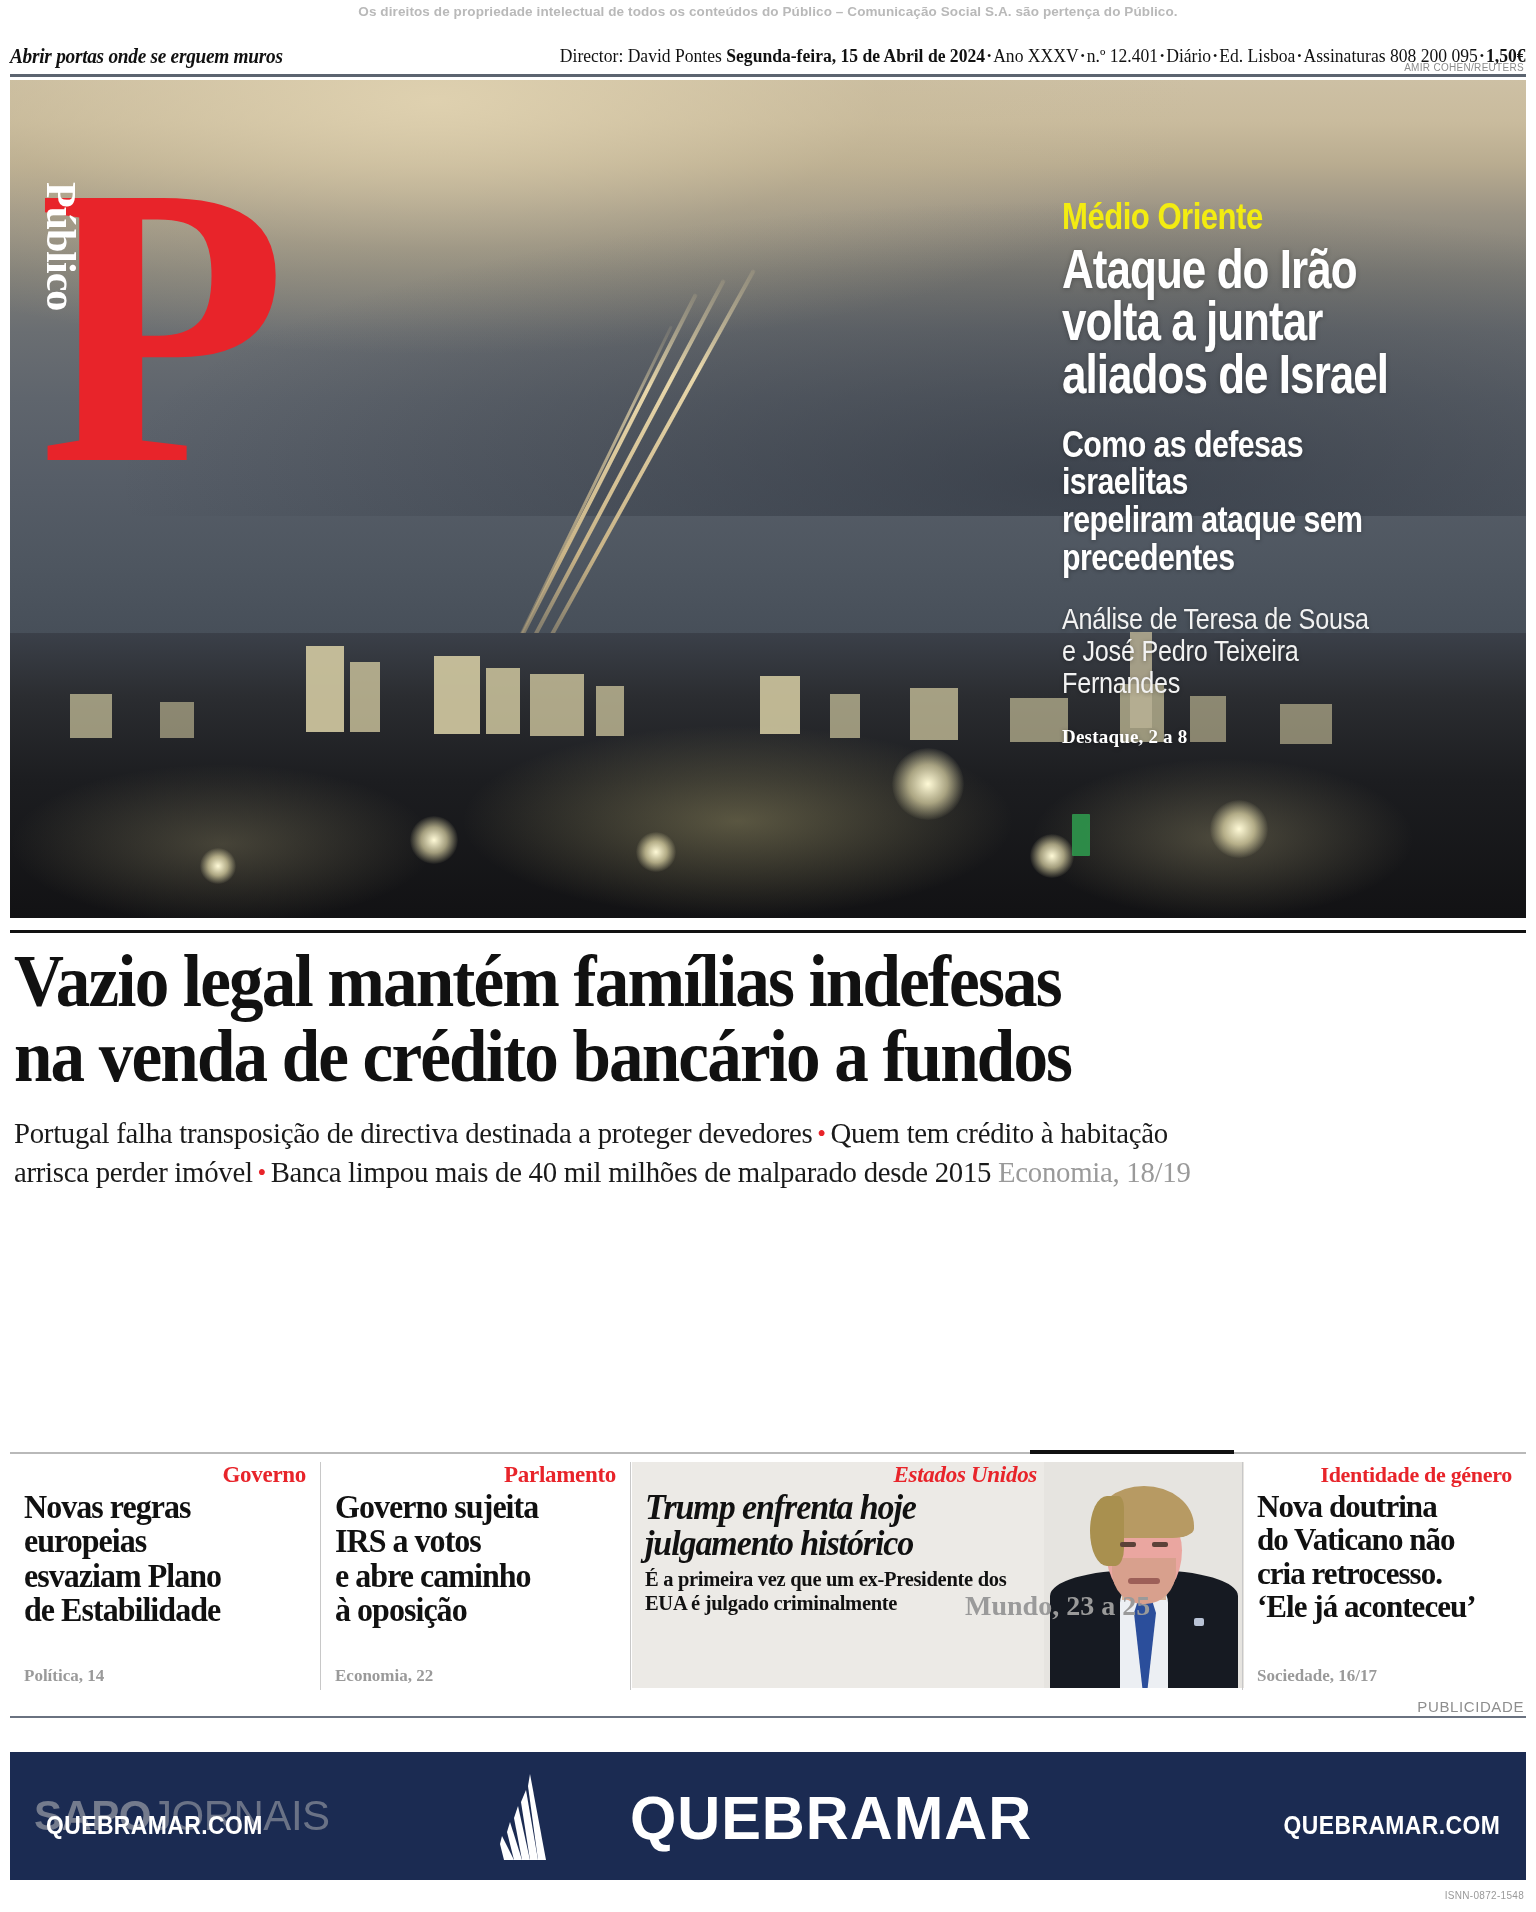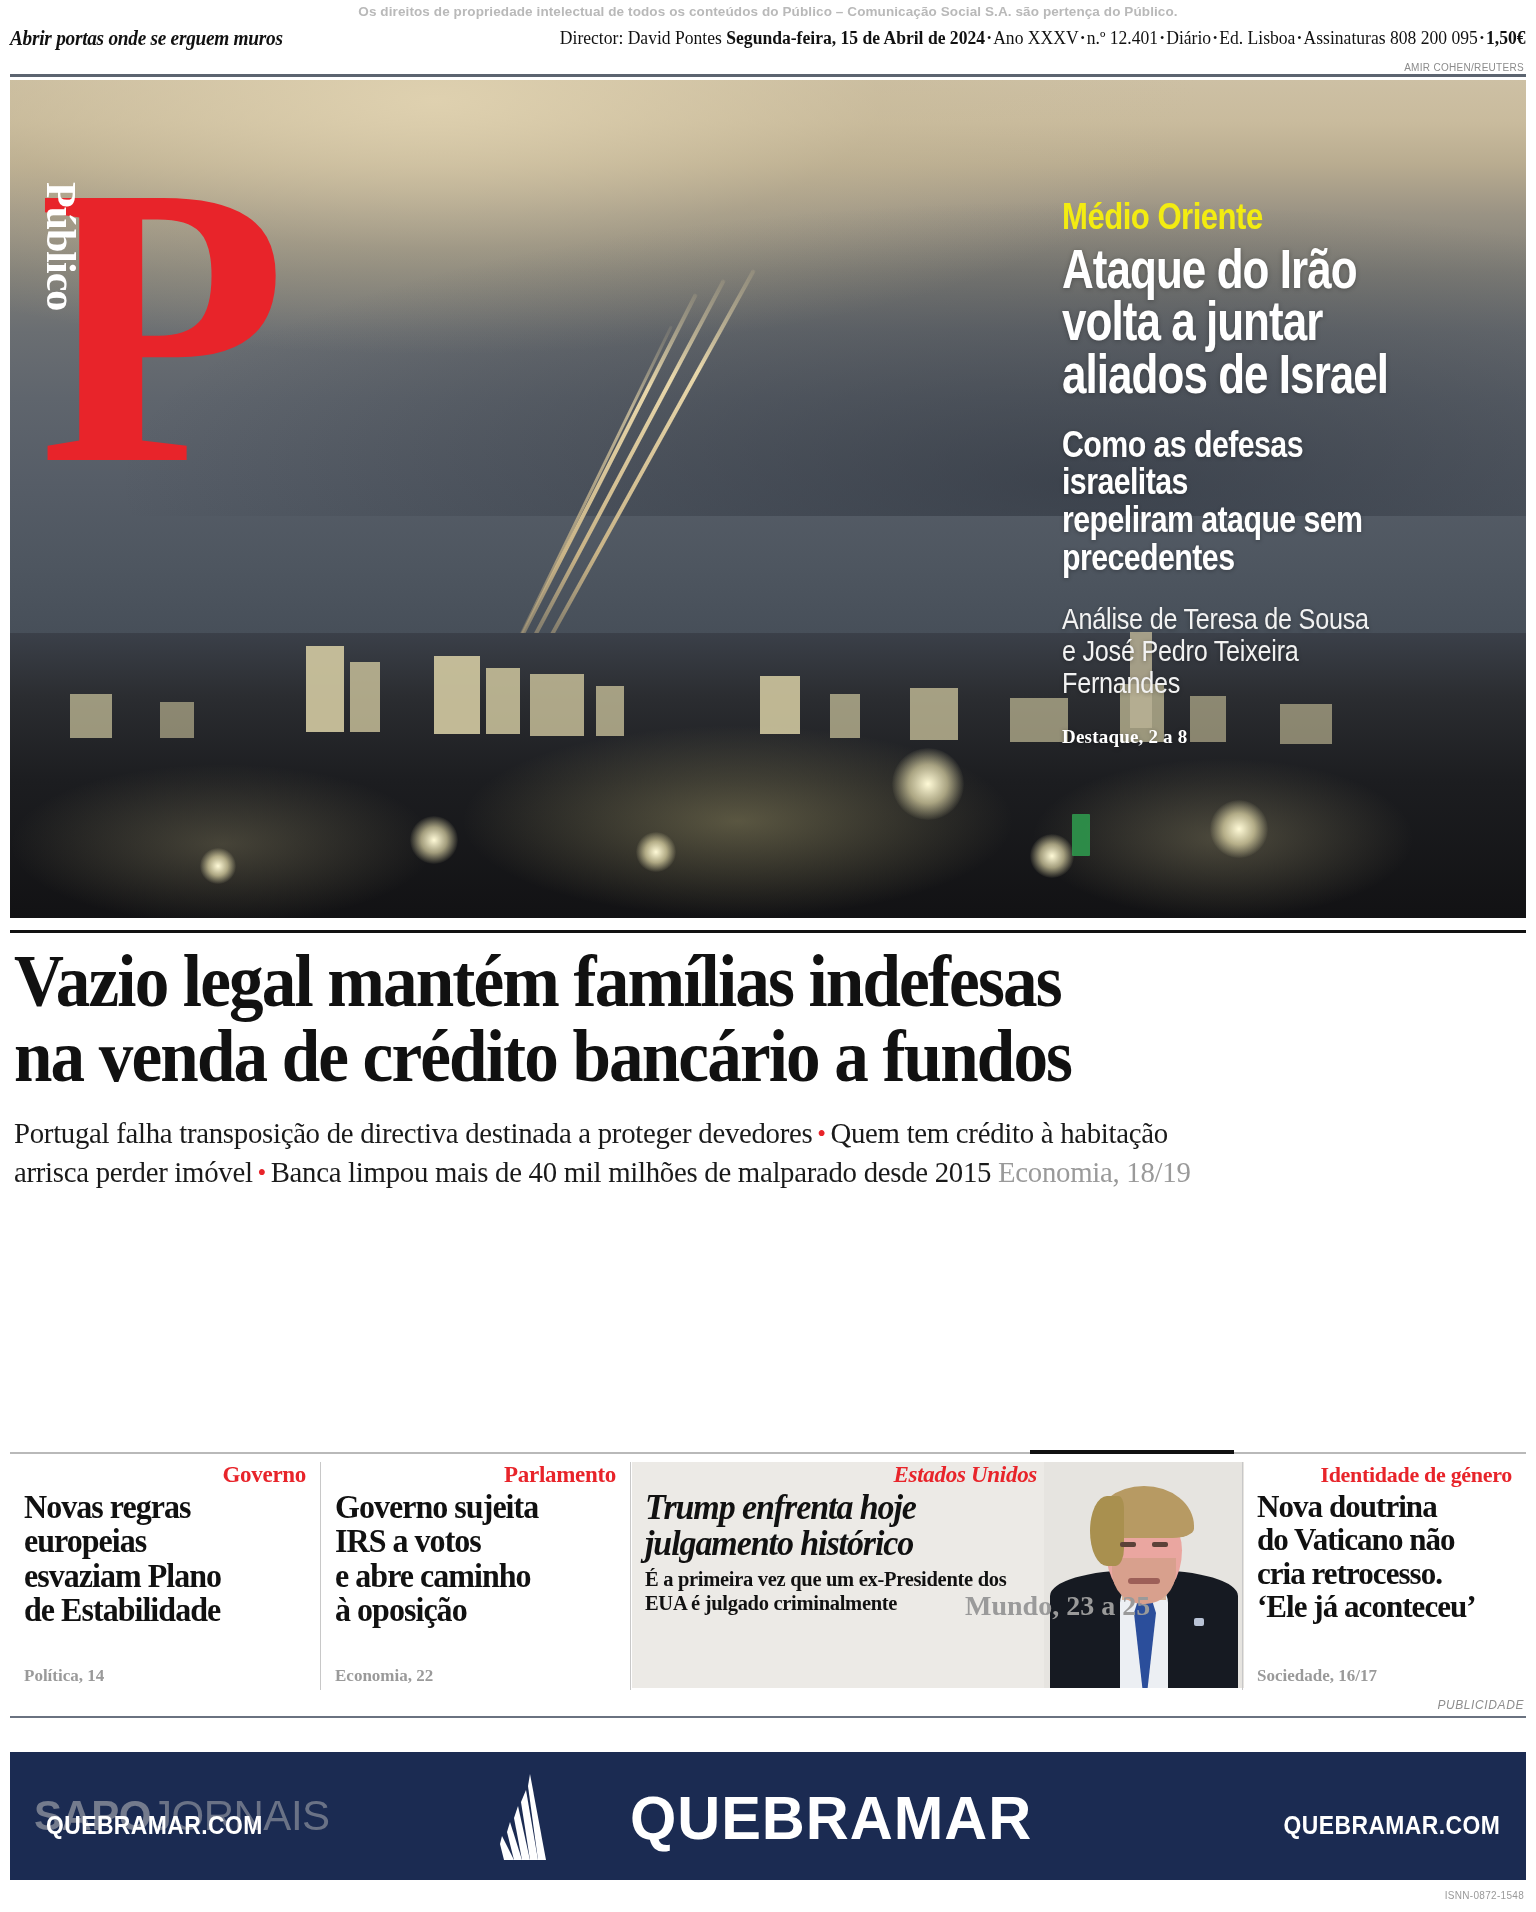--- a/index.html
+++ b/index.html
@@ -10,21 +10,21 @@
   
   .copyline{
     position:absolute;left:0;right:0;text-align:center;
     font-family:"Liberation Sans",sans-serif;
     font-size:13.5px;font-weight:600;color:#b9b9b9;letter-spacing:.1px;white-space:nowrap;
   }
   .copyline.l1{top:4px;}
   .copyline.l2{top:24px;font-size:13px;}
 
   
-  .masthead{position:absolute;left:10px;right:10px;top:26px;height:26px;}
+  .masthead{position:absolute;left:10px;right:10px;top:44px;height:26px;}
   .slogan{
     position:absolute;left:0;top:0;
     font-family:"Liberation Serif",serif;font-weight:700;font-style:italic;
     font-size:21px;letter-spacing:-.3px;color:#111;
     transform:scaleX(.92);transform-origin:left center;
   }
   .issueline{
     position:absolute;right:0;top:2px;white-space:nowrap;
     font-family:"Liberation Serif",serif;font-size:18.5px;color:#111;
     transform:scaleX(.95);transform-origin:right center;
@@ -198,21 +198,21 @@
   .tp-hair2{position:absolute;left:46px;top:34px;width:34px;height:70px;background:#a9904f;border-radius:60% 20% 30% 60%;}
   .tp-eyeL{position:absolute;left:76px;top:80px;width:16px;height:5px;background:#5b4239;border-radius:2px;}
   .tp-eyeR{position:absolute;left:108px;top:80px;width:16px;height:5px;background:#5b4239;border-radius:2px;}
   .tp-mouth{position:absolute;left:84px;top:116px;width:32px;height:6px;background:#9d5f58;border-radius:3px;}
   .tp-pin{position:absolute;left:150px;bottom:62px;width:10px;height:8px;background:#b9c3d6;border-radius:2px;}
 
   
   .rule-pub{position:absolute;left:10px;right:10px;top:1716px;height:2px;background:#6a7280;}
   .publabel{
     position:absolute;right:12px;top:1698px;
-    font-family:"Liberation Sans",sans-serif;font-size:12px;color:#8e8e8e;letter-spacing:.6px;font-style:italic;
+    font-family:"Liberation Sans",sans-serif;font-size:15px;color:#8e8e8e;letter-spacing:.6px;
   }
 
   
   .ad{position:absolute;left:10px;top:1752px;width:1516px;height:128px;background:#1b2b52;overflow:hidden;}
   .adlogo{position:absolute;left:460px;top:22px;width:120px;height:86px;}
   .adname{
     position:absolute;left:620px;top:30px;
     font-family:"Liberation Sans",sans-serif;font-weight:700;font-size:62px;color:#fff;
     letter-spacing:1px;transform:scaleX(.96);transform-origin:left top;
   }

